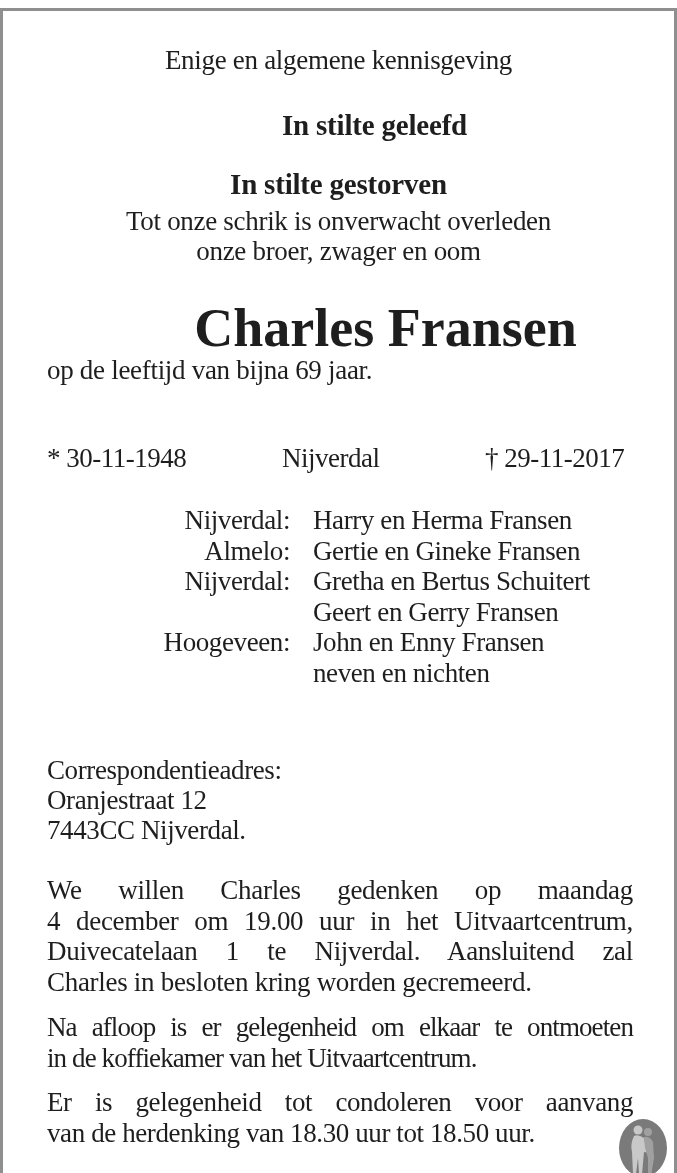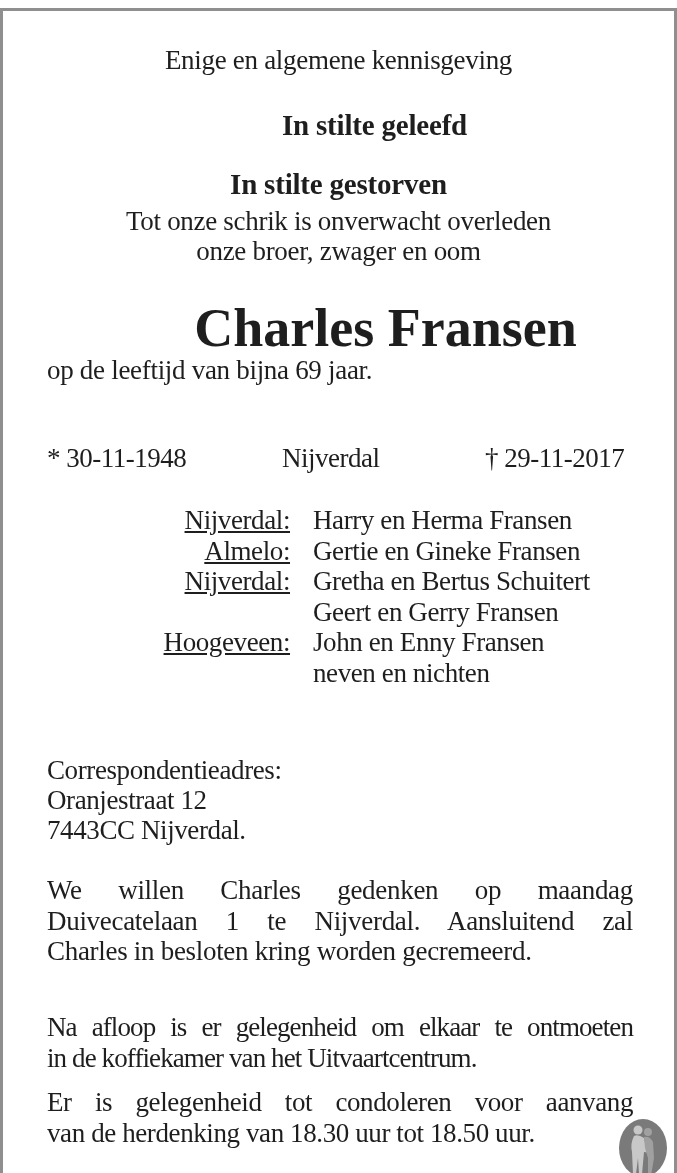--- a/index.html
+++ b/index.html
@@ -23,21 +23,21 @@
   .t-msg1 { top: 195px; }
   .t-msg2 { top: 225px; }
   .t-name { top: 286px; font-size: 54px; font-weight: bold; letter-spacing: 0px; padding-left: 47px; }
   .t-age { top: 344px; left: 44px; font-size: 27px; letter-spacing: -0.3px; }
   .dates { top: 432px; font-size: 27px; letter-spacing: -0.5px; }
   .d-birth { left: 44px; }
   .d-place { left: 279px; }
   .d-death { left: 482px; }
   .family { position: absolute; top: 494px; left: 0; width: 671px; font-size: 27px; letter-spacing: -0.4px; }
   .frow { position: relative; height: 30.5px; }
-  .floc { position: absolute; right: 384px; top: 0; text-align: right; white-space: nowrap; text-decoration: underline; }
+  .floc { position: absolute; right: 384px; top: 0; text-align: right; white-space: nowrap; }
   .fnames { position: absolute; left: 310px; top: 0; white-space: nowrap; }
   .addr { left: 44px; font-size: 27px; letter-spacing: -0.4px; }
   .addr1 { top: 744px; }
   .addr2 { top: 774px; }
   .addr3 { top: 804px; }
   .para { position: absolute; left: 44px; width: 586px; font-size: 27px; line-height: 30.5px; }
   .para .line { display: block; text-align: justify; text-align-last: justify; white-space: nowrap; }
   .para .line.last { text-align-last: left; }
   .p1 { top: 864px; letter-spacing: -0.3px; }
   .p2 { top: 1001px; letter-spacing: -0.9px; }
@@ -91,20 +91,21 @@
       <span class="fnames">neven en nichten</span>
     </div>
   </div>
 
   <div class="abs addr addr1">Correspondentieadres:</div>
   <div class="abs addr addr2">Oranjestraat 12</div>
   <div class="abs addr addr3">7443CC Nijverdal.</div>
 
   <div class="para p1">
     <span class="line">We willen Charles gedenken op maandag</span>
+    <span class="line">4 december om 19.00 uur in het Uitvaartcentrum,</span>
     <span class="line">Duivecatelaan 1 te Nijverdal. Aansluitend zal</span>
     <span class="line last">Charles in besloten kring worden gecremeerd.</span>
   </div>
 
   <div class="para p2">
     <span class="line">Na afloop is er gelegenheid om elkaar te ontmoeten</span>
     <span class="line last">in de koffiekamer van het Uitvaartcentrum.</span>
   </div>
 
   <div class="para p3">

